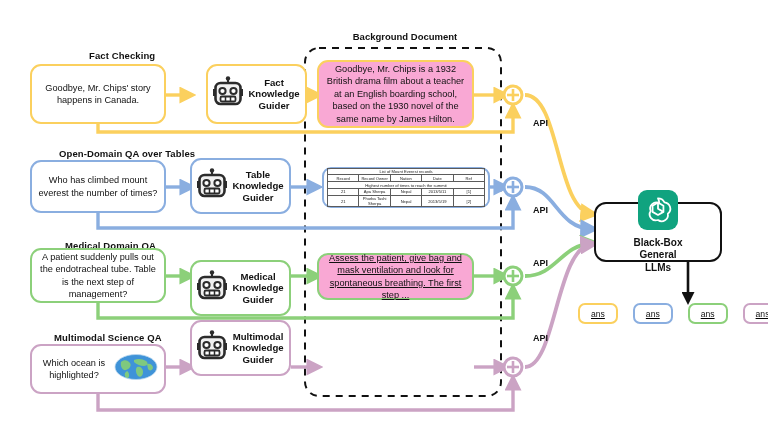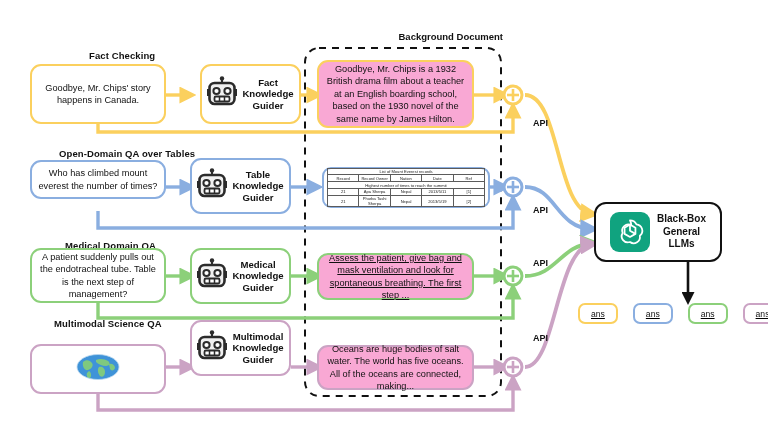--- a/index.html
+++ b/index.html
@@ -47,21 +47,21 @@
     padding:3px;display:flex;align-items:center;justify-content:center;
   }
   table.ev{
     border-collapse:collapse;width:100%;height:100%;
     font-size:4.1px;line-height:5px;color:#222;table-layout:fixed;
   }
   table.ev td{border:0.6px solid #5b5b5b;text-align:center;padding:0.4px 0;}
 
   .llmbox{
     background:#fff;border:2.4px solid #111;border-radius:12px;
-    display:flex;align-items:center;justify-content:center;gap:7px;padding:5px 8px;
+    display:flex;align-items:center;justify-content:center;gap:7px;padding:5px 8px;flex-direction:column;
   }
   .llmlogo{width:40px;height:40px;border-radius:9px;background:#10a37f;
     display:flex;align-items:center;justify-content:center;flex:0 0 auto;}
   .llmtext{font-size:10px;font-weight:bold;line-height:12.5px;color:#111;text-align:center;}
 
   .ansrow{position:absolute;display:flex;gap:15px;align-items:center;text-decoration:underline;}
   .ansbox{
     background:#fff;border-style:solid;border-width:2.4px;border-radius:7px;
     font-size:8.6px;color:#111;padding:3.5px 11px;text-align:center;
   }
@@ -140,37 +140,37 @@
     </g>
     <g>
       <circle cx="513" cy="367" r="9" fill="#fff" stroke="#CBA3C4" stroke-width="3"></circle>
       <line x1="507" y1="367" x2="519" y2="367" stroke="#CBA3C4" stroke-width="2.6"></line>
       <line x1="513" y1="361" x2="513" y2="373" stroke="#CBA3C4" stroke-width="2.6"></line>
     </g>
 
     <line x1="688" y1="262" x2="688" y2="300" stroke="#111" stroke-width="2.6" marker-end="url(#ah-blk)"></line>
   </svg>
 
-  <div class="seclabel" style="left:307px;top:31px;width:196px;text-align:right;">Background Document</div>
+  <div class="seclabel" style="left:307px;top:31px;width:196px;text-align:center;">Background Document</div>
 
   <div class="rowlabel" style="left:78px;top:50px;">Fact Checking</div>
   <div class="rowlabel" style="left:48px;top:148px;">Open-Domain QA over Tables</div>
   <div class="rowlabel" style="left:54px;top:240px;text-decoration:underline;">Medical Domain QA</div>
-  <div class="rowlabel" style="left:43px;top:318px;">Multimodal Science QA</div>
+  <div class="rowlabel" style="left:43px;top:332px;">Multimodal Science QA</div>
 
   <div class="apilabel" style="left:533px;top:118px;">API</div>
   <div class="apilabel" style="left:533px;top:205px;">API</div>
   <div class="apilabel" style="left:533px;top:258px;">API</div>
   <div class="apilabel" style="left:533px;top:333px;">API</div>
 
   <div class="node qbox" style="left:30px;top:64px;width:136px;height:60px;border-color:#FBD05E;">
     <span class="qtext">Goodbye, Mr. Chips' story happens in Canada.</span>
   </div>
 
-  <div class="node guider" style="left:200px;top:64px;width:101px;height:60px;border-color:#FBD05E;">
+  <div class="node guider" style="left:206px;top:64px;width:101px;height:60px;border-color:#FBD05E;">
     <span class="robot">
       <svg width="30" height="32" viewBox="0 0 30 32">
         <line x1="15" y1="1" x2="15" y2="7" stroke="#2b2b2b" stroke-width="2"></line>
         <circle cx="15" cy="2.4" r="2.2" fill="#2b2b2b"></circle>
         <rect x="2.5" y="7" width="25" height="21" rx="5" ry="5" fill="#f0f0f0" stroke="#2b2b2b" stroke-width="2.6"></rect>
         <circle cx="9.5" cy="15" r="3.1" fill="#fff" stroke="#2b2b2b" stroke-width="2"></circle>
         <circle cx="20.5" cy="15" r="3.1" fill="#fff" stroke="#2b2b2b" stroke-width="2"></circle>
         <rect x="7.5" y="20.5" width="15" height="5" rx="1.4" fill="#fff" stroke="#2b2b2b" stroke-width="1.8"></rect>
         <line x1="12.5" y1="20.5" x2="12.5" y2="25.5" stroke="#2b2b2b" stroke-width="1.5"></line>
         <line x1="17.5" y1="20.5" x2="17.5" y2="25.5" stroke="#2b2b2b" stroke-width="1.5"></line>
@@ -182,21 +182,21 @@
       <span>Fact</span><br>
       <span>Knowledge</span><br>
       <span>Guider</span>
     </span>
   </div>
 
   <div class="node docbox" style="left:317px;top:60px;width:157px;height:68px;border-color:#FBD05E;">
     <span>Goodbye, Mr. Chips is a 1932 British drama film about a teacher at an English boarding school, based on the 1930 novel of the same name by James Hilton.</span>
   </div>
 
-  <div class="node qbox" style="left:30px;top:160px;width:136px;height:39px;border-color:#8AAEE0;">
+  <div class="node qbox" style="left:30px;top:160px;width:136px;height:53px;border-color:#8AAEE0;">
     <span class="qtext">Who has climbed mount everest the number of times?</span>
   </div>
 
   <div class="node guider" style="left:190px;top:158px;width:101px;height:56px;border-color:#8AAEE0;">
     <span class="robot">
       <svg width="30" height="32" viewBox="0 0 30 32">
         <line x1="15" y1="1" x2="15" y2="7" stroke="#2b2b2b" stroke-width="2"></line>
         <circle cx="15" cy="2.4" r="2.2" fill="#2b2b2b"></circle>
         <rect x="2.5" y="7" width="25" height="21" rx="5" ry="5" fill="#f0f0f0" stroke="#2b2b2b" stroke-width="2.6"></rect>
         <circle cx="9.5" cy="15" r="3.1" fill="#fff" stroke="#2b2b2b" stroke-width="2"></circle>
@@ -246,21 +246,21 @@
           <td>[2]</td>
         </tr>
       </tbody>
     </table>
   </div>
 
   <div class="node qbox" style="left:30px;top:248px;width:136px;height:55px;border-color:#8CD07A;">
     <span class="qtext">A patient suddenly pulls out the endotracheal tube. Table is the next step of management?</span>
   </div>
 
-  <div class="node guider" style="left:190px;top:248px;width:101px;height:56px;border-color:#8CD07A;">
+  <div class="node guider" style="left:190px;top:260px;width:101px;height:56px;border-color:#8CD07A;">
     <span class="robot">
       <svg width="30" height="32" viewBox="0 0 30 32">
         <line x1="15" y1="1" x2="15" y2="7" stroke="#2b2b2b" stroke-width="2"></line>
         <circle cx="15" cy="2.4" r="2.2" fill="#2b2b2b"></circle>
         <rect x="2.5" y="7" width="25" height="21" rx="5" ry="5" fill="#f0f0f0" stroke="#2b2b2b" stroke-width="2.6"></rect>
         <circle cx="9.5" cy="15" r="3.1" fill="#fff" stroke="#2b2b2b" stroke-width="2"></circle>
         <circle cx="20.5" cy="15" r="3.1" fill="#fff" stroke="#2b2b2b" stroke-width="2"></circle>
         <rect x="7.5" y="20.5" width="15" height="5" rx="1.4" fill="#fff" stroke="#2b2b2b" stroke-width="1.8"></rect>
         <line x1="12.5" y1="20.5" x2="12.5" y2="25.5" stroke="#2b2b2b" stroke-width="1.5"></line>
         <line x1="17.5" y1="20.5" x2="17.5" y2="25.5" stroke="#2b2b2b" stroke-width="1.5"></line>
@@ -273,20 +273,21 @@
       <span>Knowledge</span><br>
       <span>Guider</span>
     </span>
   </div>
 
   <div class="node docbox" style="left:317px;top:253px;width:157px;height:47px;border-color:#8CD07A;text-decoration:underline;">
     <span>Assess the patient, give bag and mask ventilation and look for spontaneous breathing. The first step ...</span>
   </div>
 
   <div class="node qbox" style="left:30px;top:344px;width:136px;height:50px;border-color:#CBA3C4;">
+    <span class="qtext">Which ocean is highlighted?</span>
     <span class="globe">
       <svg width="44" height="30" viewBox="0 0 44 30">
         <rect width="44" height="30" fill="#ffffff"></rect>
         <ellipse cx="22" cy="15" rx="21" ry="12.5" fill="#3f93d8"></ellipse>
         <path d="M7 10 C10 7 14 8 16 11 C18 14 15 17 12 18 C9 19 6 15 7 10 Z" fill="#7fc97f"></path>
         <path d="M13 19 C15 20 16 24 14 26 C12 27 10 24 11 21 Z" fill="#7fc97f"></path>
         <path d="M20 8 C24 6 29 7 32 9 C35 11 33 14 30 14 C26 14 22 12 20 10 Z" fill="#7fc97f"></path>
         <path d="M23 15 C26 14 29 16 29 20 C29 24 26 26 24 24 C22 22 21 17 23 15 Z" fill="#7fc97f"></path>
         <path d="M33 12 C36 11 39 13 39 16 C38 19 35 19 34 17 Z" fill="#7fc97f"></path>
         <ellipse cx="22" cy="15" rx="21" ry="12.5" fill="none" stroke="#b9d7ef" stroke-width="0.8"></ellipse>
@@ -309,23 +310,20 @@
         <line x1="29" y1="13" x2="29" y2="20" stroke="#2b2b2b" stroke-width="2.4"></line>
       </svg>
     </span>
     <span class="gtext">
       <span>Multimodal</span><br>
       <span>Knowledge</span><br>
       <span>Guider</span>
     </span>
   </div>
 
-  <div class="node docbox" style="left:317px;top:345px;width:157px;height:45px;border-color:#CBA3C4;">
-    <span>Oceans are huge bodies of salt water. The world has five oceans. All of the oceans are connected, making...</span>
-  </div>
 
   <div class="node llmbox" style="left:594px;top:202px;width:128px;height:60px;">
     <span class="llmlogo">
       <svg width="30" height="30" viewBox="0 0 32 32">
         <path d="M16 3.6c3.0 0 5.6 1.7 6.9 4.2 2.7.3 5.0 2.1 5.9 4.8.9 2.8-.1 5.7-2.3 7.4.5 2.7-.6 5.5-3.0 7.0-2.4 1.5-5.4 1.3-7.5-.3-2.6.9-5.6.1-7.4-2.1-1.8-2.2-1.9-5.2-.4-7.5-1.1-2.5-.5-5.4 1.6-7.3 2.1-1.9 5.1-2.2 7.5-.9C17.6 7.4 16.8 5.3 16 3.6z" fill="none" stroke="#ffffff" stroke-width="1.9" stroke-linejoin="round"></path>
         <path d="M10.2 11.4 L16 8.1 L21.8 11.4 L21.8 18.0 L16 21.3 L10.2 18.0 Z" fill="none" stroke="#ffffff" stroke-width="1.9" stroke-linejoin="round"></path>
         <path d="M16 8.1 L16 14.7 L21.8 18.0" fill="none" stroke="#ffffff" stroke-width="1.9" stroke-linejoin="round"></path>
       </svg>
     </span>
     <span class="llmtext">

